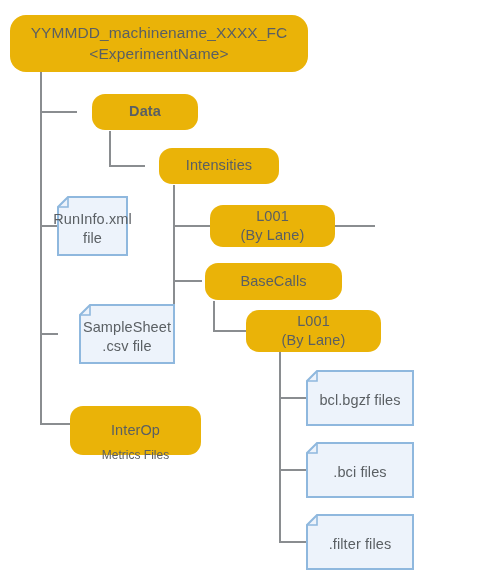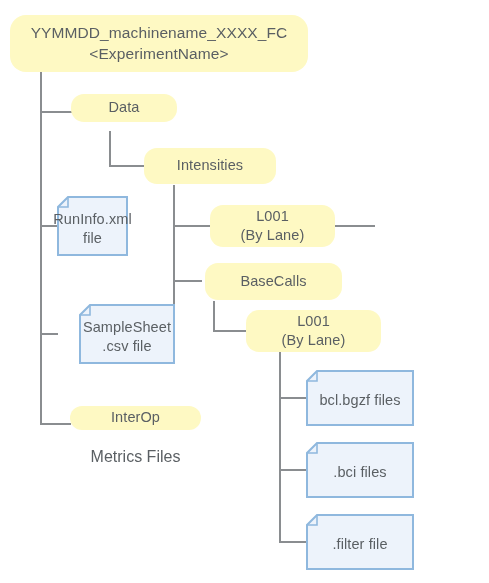--- a/index.html
+++ b/index.html
@@ -29,21 +29,21 @@
     display: flex;
     align-items: center;
     justify-content: center;
     text-align: center;
     color: #5a5f63;
     line-height: 1.32;
     white-space: pre-line;
     letter-spacing: 0.1px;
   }
   .folder {
-    background: #fef9c3;
+    background: #eab308;
     border-radius: 13px;
     font-size: 14.5px;
   }
   .folder.root {
     border-radius: 16px;
     font-size: 15.5px;
   }
   .filewrap {
     position: absolute;
   }
@@ -68,21 +68,21 @@
     color: #5a5f63;
     font-size: 14.5px;
     line-height: 1.32;
     padding-top: 6px;
     letter-spacing: 0.1px;
     border-radius: 13px;
   }
   .caption {
     position: absolute;
     color: #5a5f63;
-    font-size: 16px;
+    font-size: 12px;
     text-align: center;
     white-space: nowrap;
   }
 </style>
 </head>
 <body>
 
 <div id="diagram">
 
   <svg id="connectors" viewBox="0 0 489 583" width="489" height="583">
@@ -115,25 +115,25 @@
       <path d="M280,470 L306,470"></path>
       <path d="M280,542 L306,542"></path>
     </g>
   </svg>
 
   <div class="node folder root" style="left:10px; top:15px; width:298px; height:57px;">
     <span>YYMMDD_machinename_XXXX_FC
 &lt;ExperimentName&gt;</span>
   </div>
 
-  <div class="node folder" style="left:71px; top:94px; width:106px; height:28px;">
+  <div class="node folder" style="left:92px; top:94px; width:106px; height:36px;font-weight:bold;">
     <span>Data</span>
   </div>
 
-  <div class="node folder" style="left:144px; top:148px; width:132px; height:36px;">
+  <div class="node folder" style="left:159px; top:148px; width:120px; height:36px;">
     <span>Intensities</span>
   </div>
 
   <div class="filewrap" style="left:57px; top:196px; width:71px; height:60px;">
     <svg width="71" height="60" viewBox="0 0 71 60">
       <path d="M11,1 L70,1 L70,59 L1,59 L1,11 Z" fill="#edf3fb" stroke="#8fb8de" stroke-width="2"></path>
       <path d="M11,1 L11,11 L1,11" fill="none" stroke="#8fb8de" stroke-width="1.6"></path>
     </svg>
     <div class="filelabel">RunInfo.xml
 file</div>
@@ -141,21 +141,21 @@
 
   <div class="filewrap" style="left:57px; top:304px; width:96px; height:60px;margin-left:22px;">
     <svg width="96" height="60" viewBox="0 0 96 60">
       <path d="M11,1 L95,1 L95,59 L1,59 L1,11 Z" fill="#edf3fb" stroke="#8fb8de" stroke-width="2"></path>
       <path d="M11,1 L11,11 L1,11" fill="none" stroke="#8fb8de" stroke-width="1.6"></path>
     </svg>
     <div class="filelabel">SampleSheet
 .csv file</div>
   </div>
 
-  <div class="node folder" style="left:70px; top:406px; width:131px; height:24px;">
+  <div class="node folder" style="left:70px; top:406px; width:131px; height:49px;">
     <span>InterOp</span>
   </div>
   <div class="caption" style="left:70px; top:448px; width:131px;">Metrics Files</div>
 
   <div class="node folder" style="left:210px; top:205px; width:125px; height:42px;">
     <span>L001
 (By Lane)</span>
   </div>
 
 
@@ -182,16 +182,16 @@
       <path d="M11,1 L11,11 L1,11" fill="none" stroke="#8fb8de" stroke-width="1.6"></path>
     </svg>
     <div class="filelabel">.bci files</div>
   </div>
 
   <div class="filewrap" style="left:306px; top:514px; width:108px; height:56px;">
     <svg width="108" height="56" viewBox="0 0 108 56">
       <path d="M11,1 L107,1 L107,55 L1,55 L1,11 Z" fill="#edf3fb" stroke="#8fb8de" stroke-width="2"></path>
       <path d="M11,1 L11,11 L1,11" fill="none" stroke="#8fb8de" stroke-width="1.6"></path>
     </svg>
-    <div class="filelabel">.filter file</div>
+    <div class="filelabel">.filter files</div>
   </div>
 
 </div>
 
 </body></html>

